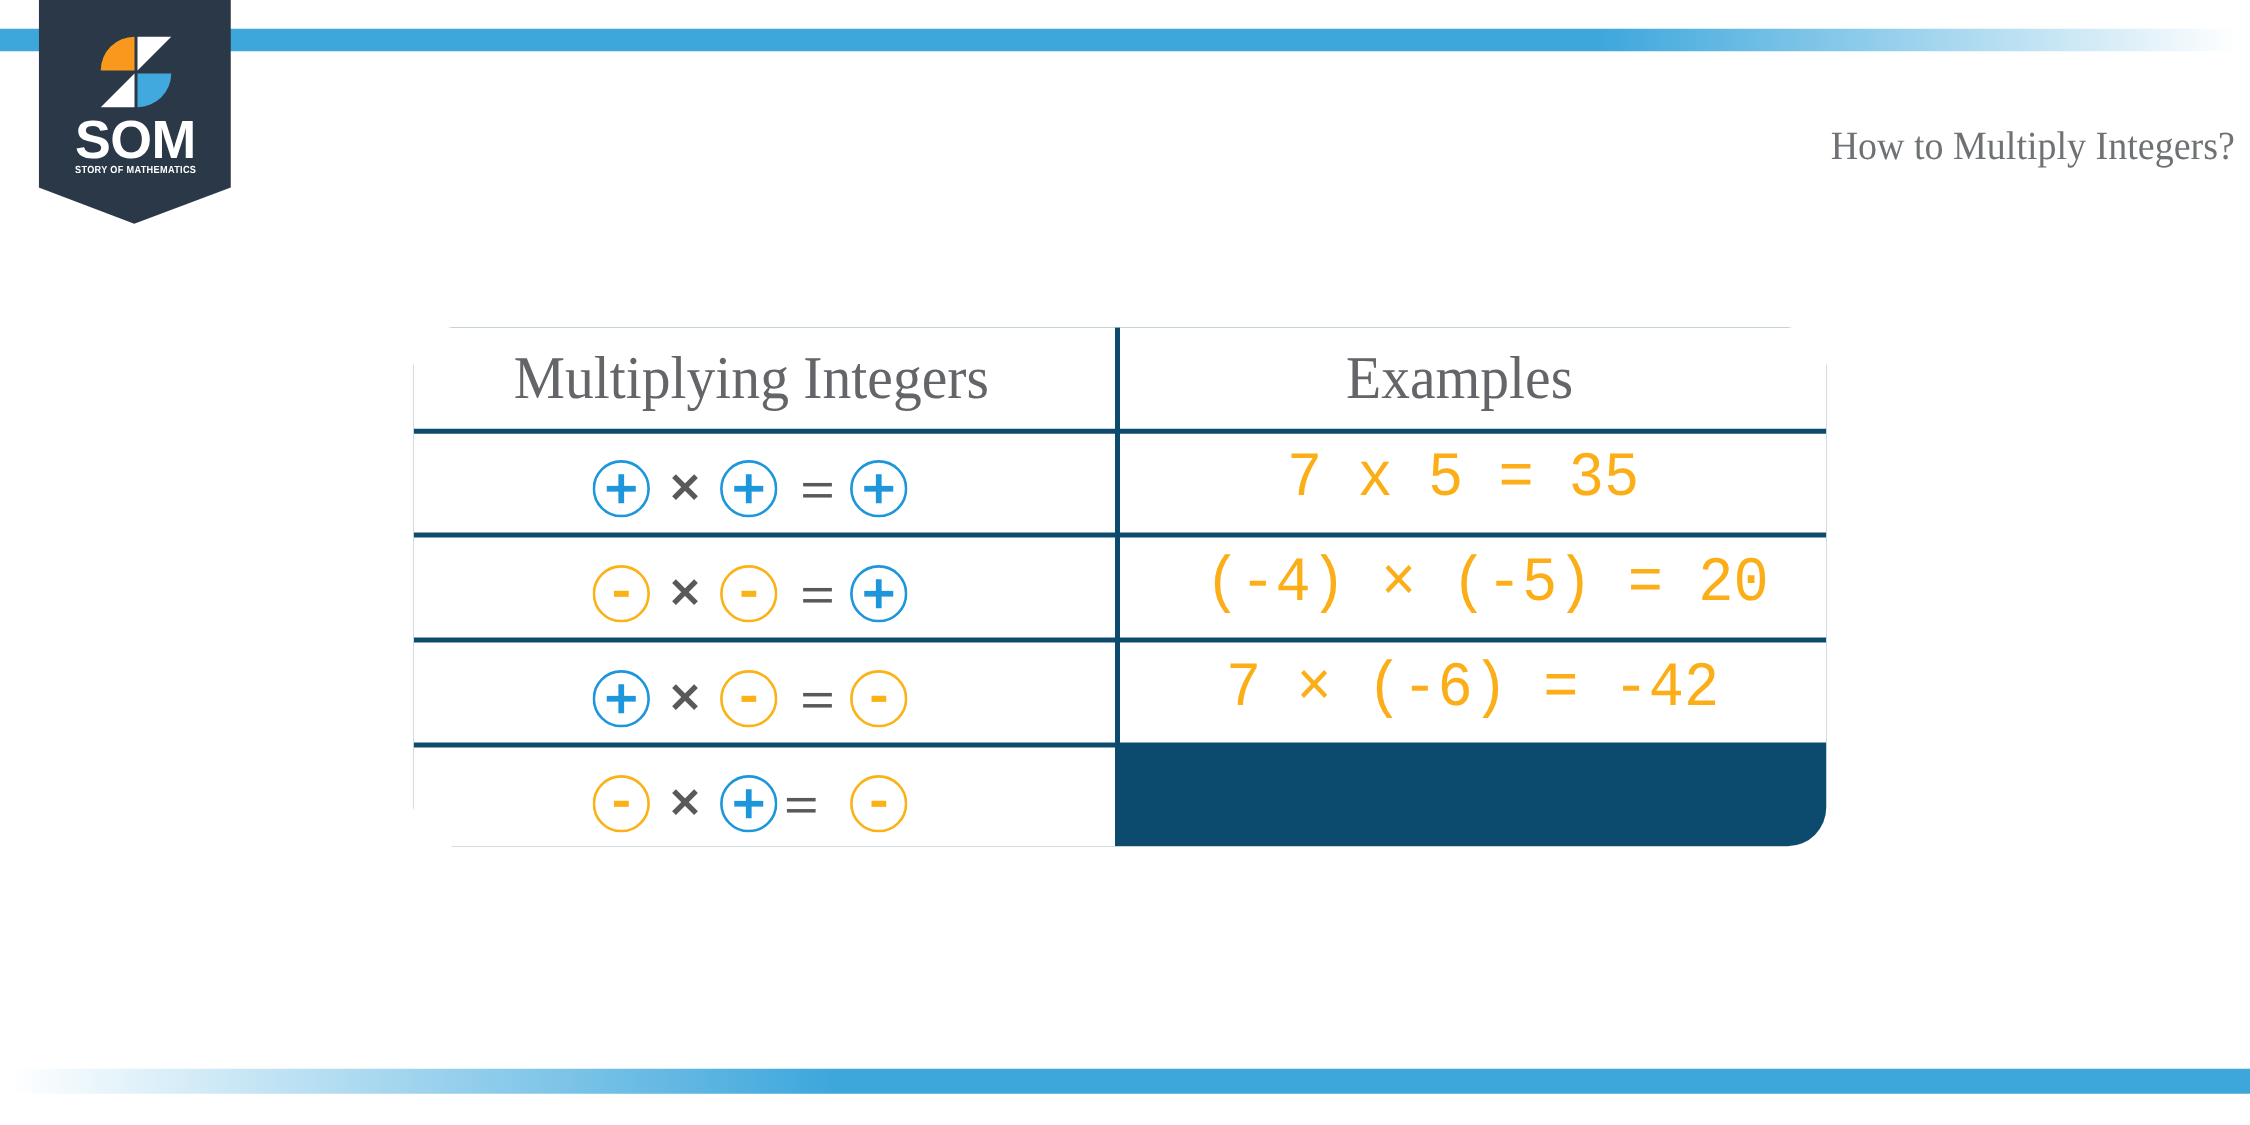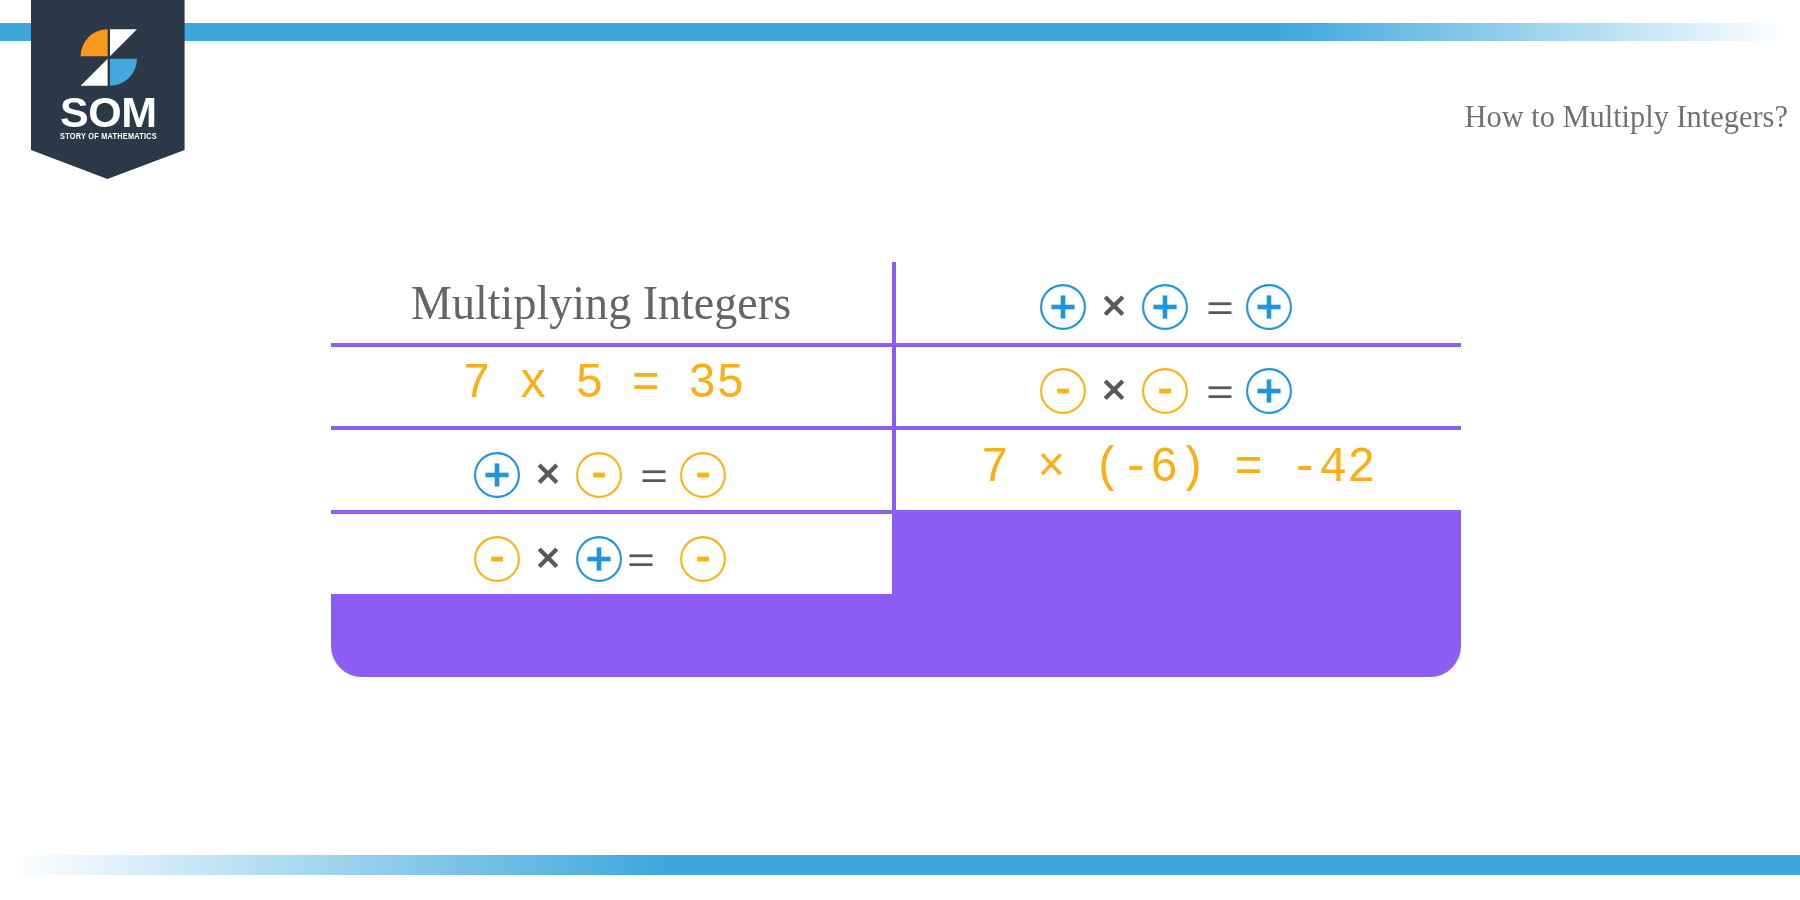--- a/index.html
+++ b/index.html
@@ -7,21 +7,21 @@
           font-family:"Liberation Serif",serif;}
   .stripe{position:absolute;left:0;right:0;}
   .stripe.top{top:23px;height:18px;
     background:linear-gradient(90deg,#3DA7DC 0%,#3DA7DC 71%,rgba(61,167,220,0) 99.5%);}
   .stripe.bottom{top:855px;height:20px;
     background:linear-gradient(90deg,rgba(61,167,220,0) 0.5%,#3DA7DC 37%,#3DA7DC 100%);}
   .banner{position:absolute;left:31.4px;top:0;width:154px;height:180px;}
   .page-title{position:absolute;left:0;top:95px;width:1796px;text-align:right;
     font-size:32px;line-height:42.5px;color:#6F7274;}
   .page-title .shift{display:inline-block;transform:scaleX(0.95);transform-origin:center;}
-  .rules-table{position:absolute;left:331.4px;top:261.5px;background:#8b5cf6;
+  .rules-table{position:absolute;left:331.4px;top:261.5px;background:#0c4a6e;
     display:grid;grid-template-columns:560.7px 564.7px;
     grid-template-rows:81px 79.5px 80px 80px 79px;gap:4px;padding:0;border-radius:31px;}
   .cell{background:#ffffff;display:flex;align-items:center;justify-content:center;}
   .cell.th{font-size:48.5px;color:#636568;}
   .cell.th .shift{transform:translateX(-11px) scaleX(0.95);}
   .cell.example{font-size:50.5px;color:#FBAE17;font-family:Liberation Mono, monospace;}
   .cell.example .shift{display:inline-block;transform:translate(0,-3px) scaleX(0.93);}
   .cell.example.ex0 .shift{transform:translate(-8px,-3px) scaleX(0.93);}
   .cell.example.ex1 .shift{transform:translate(11px,-3px) scaleX(0.93);}
   .signrow{display:flex;align-items:center;transform:translate(-12px,5px);}
@@ -54,20 +54,23 @@
       <text x="77.5" y="126.5" text-anchor="middle" fill="#ffffff" textLength="97" lengthAdjust="spacing" font-family="Liberation Sans, sans-serif" font-size="43" font-weight="bold">SOM</text>
       <text x="77.5" y="138.5" text-anchor="middle" fill="#ffffff" textLength="97" lengthAdjust="spacingAndGlyphs" font-family="Liberation Sans, sans-serif" font-size="8.2" font-weight="bold" letter-spacing="0.3">STORY OF MATHEMATICS</text>
     </svg>
   </div>
 
   <div class="page-title"><span class="shift">How to Multiply Integers?</span></div>
 
   <div class="rules-table">
     <div class="cell th">
       <span class="shift">Multiplying Integers</span>
+    </div>
+    <div class="cell th">
+      <span class="shift">Examples</span>
     </div>
 
     <div class="cell signs r0">
         <div class="signrow">
           <svg width="46" height="46" viewBox="0 0 46 46" class="sign">
             <circle cx="23" cy="23" r="21.9" fill="none" stroke="#1D96DB" stroke-width="2.1"></circle>
             <rect x="11.4" y="20.7" width="23.2" height="4.6" fill="#1D96DB"></rect>
             <rect x="20.7" y="11.4" width="4.6" height="23.2" fill="#1D96DB"></rect>
           </svg>
           <svg width="28" height="46" viewBox="0 0 28 46" class="op times">
@@ -112,20 +115,23 @@
             <rect x="0.5" y="18.35" width="23" height="2.8" fill="#58595B"></rect>
             <rect x="0.5" y="27.25" width="23" height="2.8" fill="#58595B"></rect>
           </svg>
           <svg width="46" height="46" viewBox="0 0 46 46" class="sign after-eq">
             <circle cx="23" cy="23" r="21.9" fill="none" stroke="#1D96DB" stroke-width="2.1"></circle>
             <rect x="11.4" y="20.7" width="23.2" height="4.6" fill="#1D96DB"></rect>
             <rect x="20.7" y="11.4" width="4.6" height="23.2" fill="#1D96DB"></rect>
           </svg>
         </div>
       </div>
+    <div class="cell example ex1">
+      <span class="shift">(-4) × (-5) = 20</span>
+    </div>
 
     <div class="cell signs r2">
         <div class="signrow">
           <svg width="46" height="46" viewBox="0 0 46 46" class="sign">
             <circle cx="23" cy="23" r="21.9" fill="none" stroke="#1D96DB" stroke-width="2.1"></circle>
             <rect x="11.4" y="20.7" width="23.2" height="4.6" fill="#1D96DB"></rect>
             <rect x="20.7" y="11.4" width="4.6" height="23.2" fill="#1D96DB"></rect>
           </svg>
           <svg width="28" height="46" viewBox="0 0 28 46" class="op times">
             <line x1="5.2" y1="12.9" x2="22.8" y2="30.5" stroke="#58595B" stroke-width="4.2"></line>

